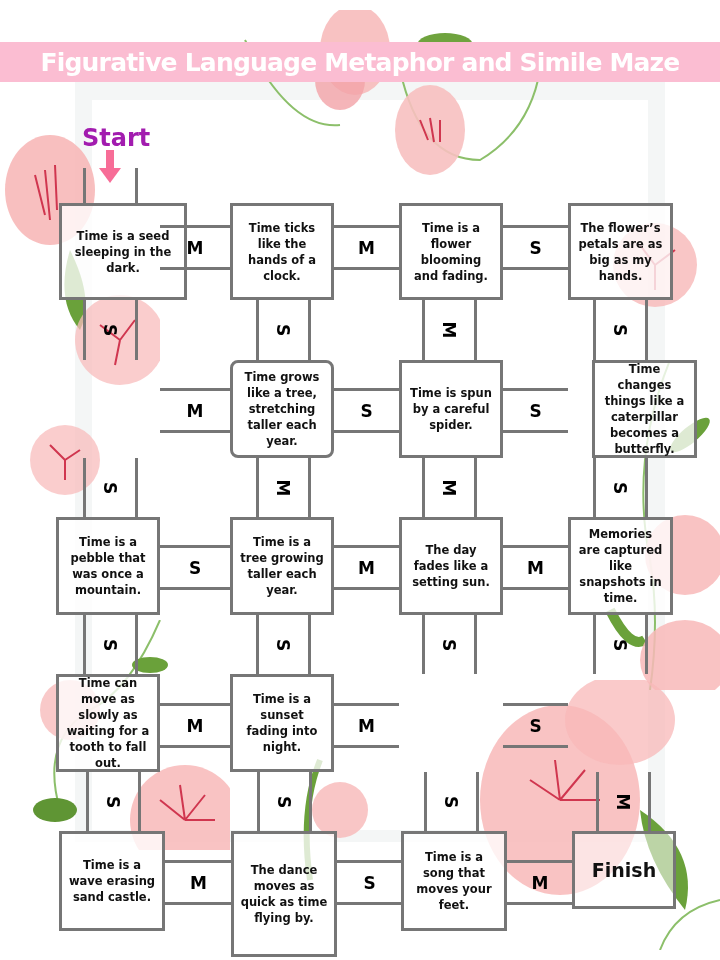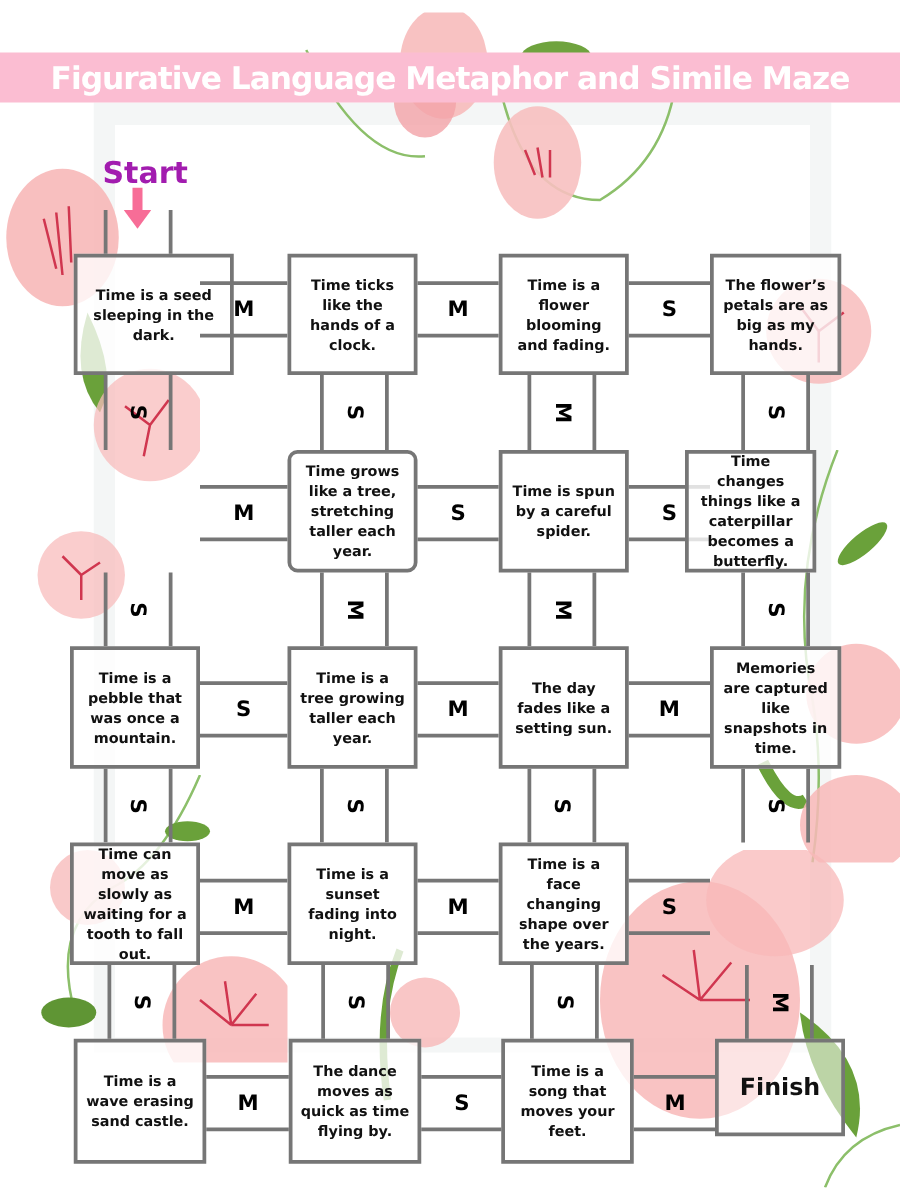--- a/index.html
+++ b/index.html
@@ -149,21 +149,21 @@
     </div>
   <div class="vconn" style="left:593px;top:300px;height:60px;">
       <span>S</span>
     </div>
 
   <div class="hconn" style="left:160px;top:388px;width:70px;">M</div>
   <div class="box" style="left:230px;top:360px;width:104px;height:98px;border-radius:8px;">Time grows like a tree, stretching taller each year.</div>
   <div class="hconn" style="left:334px;top:388px;width:65px;">S</div>
   <div class="box" style="left:399px;top:360px;width:104px;height:98px;">Time is spun by a careful spider.</div>
   <div class="hconn" style="left:503px;top:388px;width:65px;">S</div>
-  <div class="box" style="left:548px;top:360px;width:105px;height:98px;">Time changes things like a caterpillar becomes a butterfly.</div>
+  <div class="box" style="left:592px;top:360px;width:105px;height:98px;">Time changes things like a caterpillar becomes a butterfly.</div>
 
   <div class="vconn" style="left:83px;top:458px;height:59px;">
       <span>S</span>
     </div>
   <div class="vconn" style="left:256px;top:458px;height:59px;">
       <span>M</span>
     </div>
   <div class="vconn" style="left:422px;top:458px;height:59px;">
       <span>M</span>
     </div>
@@ -189,36 +189,35 @@
       <span>S</span>
     </div>
   <div class="vconn" style="left:593px;top:615px;height:59px;">
       <span>S</span>
     </div>
 
   <div class="box" style="left:56px;top:674px;width:104px;height:98px;">Time can move as slowly as waiting for a tooth to fall out.</div>
   <div class="hconn" style="left:160px;top:703px;width:70px;">M</div>
   <div class="box" style="left:230px;top:674px;width:104px;height:98px;">Time is a sunset fading into night.</div>
   <div class="hconn" style="left:334px;top:703px;width:65px;">M</div>
-  <div class="box" style="left:399px;top:674px;width:104px;height:98px;">Time is a face changing shape over the years.</div>
   <div class="hconn" style="left:503px;top:703px;width:65px;">S</div>
 
   <div class="vconn" style="left:86px;top:772px;height:60px;">
       <span>S</span>
     </div>
   <div class="vconn" style="left:257px;top:772px;height:60px;">
       <span>S</span>
     </div>
   <div class="vconn" style="left:424px;top:772px;height:60px;">
       <span>S</span>
     </div>
   <div class="vconn" style="left:596px;top:772px;height:60px;">
       <span>M</span>
     </div>
 
   <div class="box" style="left:59px;top:831px;width:106px;height:100px;">Time is a wave erasing sand castle.</div>
   <div class="hconn" style="left:165px;top:860px;width:67px;">M</div>
-  <div class="box" style="left:231px;top:831px;width:106px;height:100px;padding-left:6px;">The dance moves as quick as time flying by.</div>
+  <div class="box" style="left:231px;top:831px;width:106px;height:126px;padding-left:6px;">The dance moves as quick as time flying by.</div>
   <div class="hconn" style="left:337px;top:860px;width:65px;">S</div>
   <div class="box" style="left:401px;top:831px;width:106px;height:100px;">Time is a song that moves your feet.</div>
   <div class="hconn" style="left:507px;top:860px;width:66px;">M</div>
   <div class="box finish" style="left:572px;top:831px;width:104px;height:78px;">Finish</div>
 </div>
 
 </body></html>

